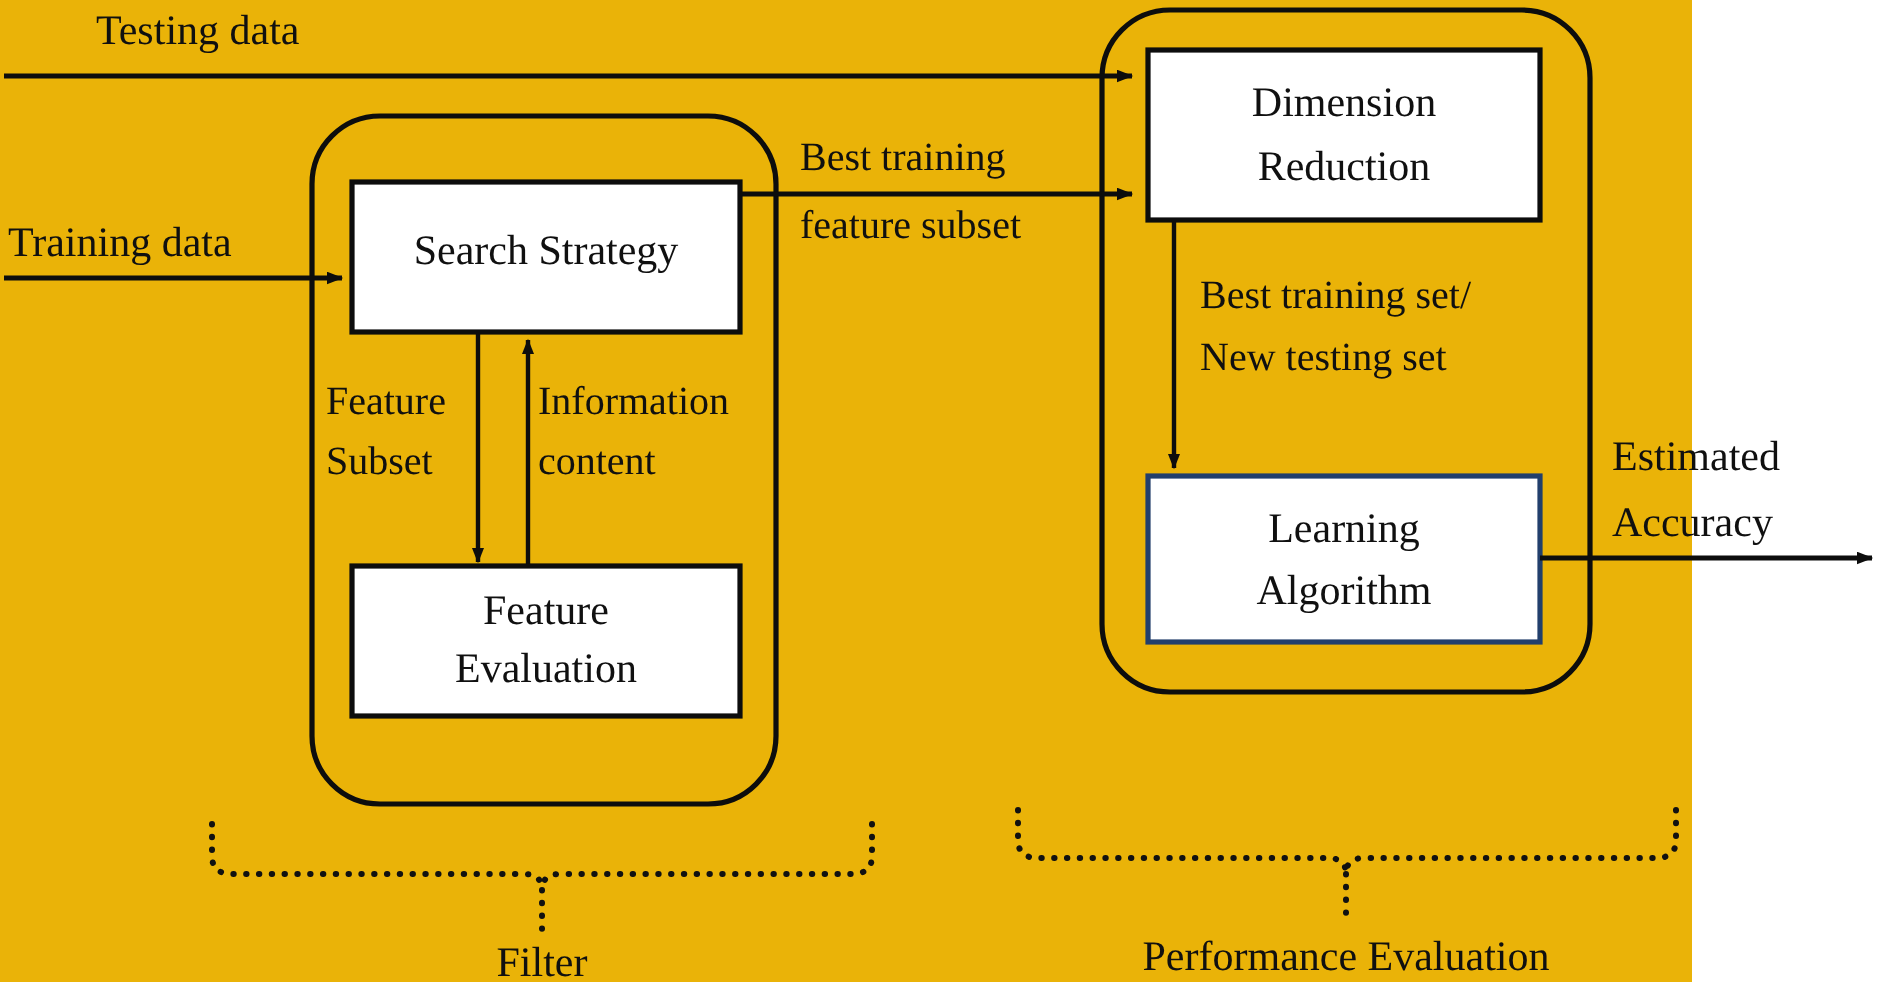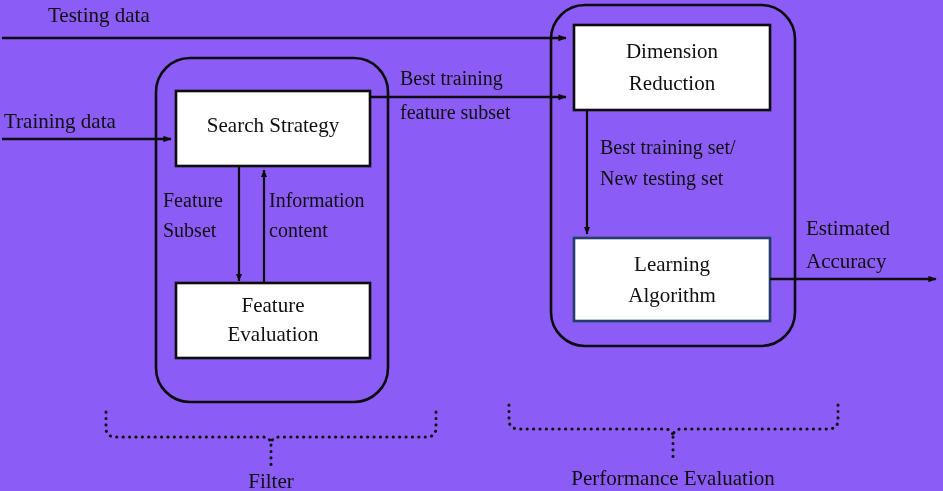--- a/index.html
+++ b/index.html
@@ -8,23 +8,23 @@
     background: #ffffff;
   }
   body {
     width: 943px;
     height: 491px;
     overflow: hidden;
     font-family: "Liberation Serif", "DejaVu Serif", serif;
   }
   #diagram-root {
     position: relative;
-    width: 943px;
+    width: 846px;
     height: 491px;
-    background: #8b5cf6;
+    background: #eab308;
   }
   svg.diagram {
     display: block;
     width: 943px;
     height: 491px;
   }
   .box-label,
   .edge-label,
   .io-label,
   .brace-label {

